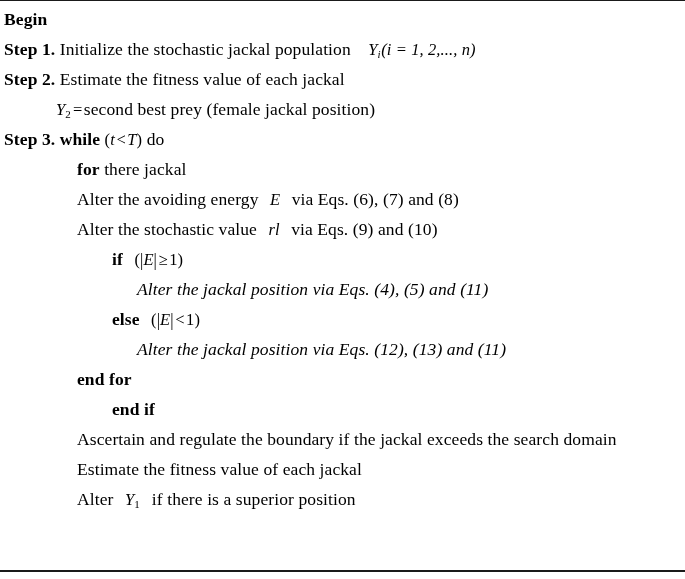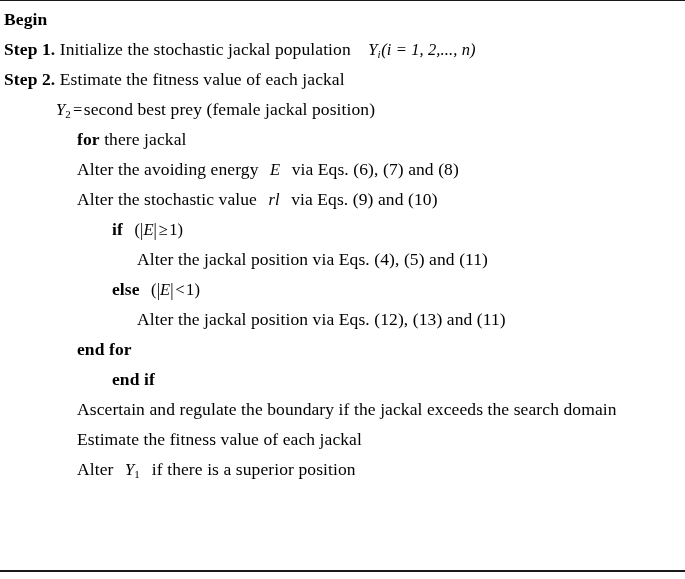--- a/index.html
+++ b/index.html
@@ -42,21 +42,21 @@
     line-height: 30px;
     font-size: 17.5px;
     white-space: nowrap;
     letter-spacing: 0.1px;
   }
   
   .i0 { padding-left: 0px; }
   .i1 { padding-left: 52px; }
   .i2 { padding-left: 73px; }
   .i3 { padding-left: 108px; }
-  .i4 { padding-left: 133px; }
+  .i4 { padding-left: 133px; font-style: italic; }
 
   .kw {
     font-weight: bold;
   }
   .mvar {
     font-style: italic;
     font-family: "Liberation Serif", "DejaVu Serif", serif;
   }
   .math {
     font-size: 16.5px;
@@ -102,20 +102,26 @@
     <div class="line i0">
       <span class="kw">Step 2.</span>
       <span>Estimate the fitness value of each jackal</span>
     </div>
 
 
     <div class="line i1">
       <span class="math"><span class="mvar">Y</span><span class="sub" style="font-style:normal">2</span><span class="op">=</span></span><span>second best prey (female jackal position)</span>
     </div>
 
+    <div class="line i0">
+      <span class="kw">Step 3.</span>
+      <span class="kw">while</span>
+      <span class="math"><span>(</span><span class="mvar">t</span><span class="op">&lt;</span><span class="mvar">T</span><span>)</span></span>
+      <span>do</span>
+    </div>
 
     <div class="line i2">
       <span class="kw">for</span>
       <span>there jackal</span>
     </div>
 
     <div class="line i2">
       <span>Alter the avoiding energy</span>
       <span class="gap-sm"></span><span class="mvar math">E</span><span class="gap-sm"></span>
       <span>via Eqs. (6), (7) and (8)</span>

